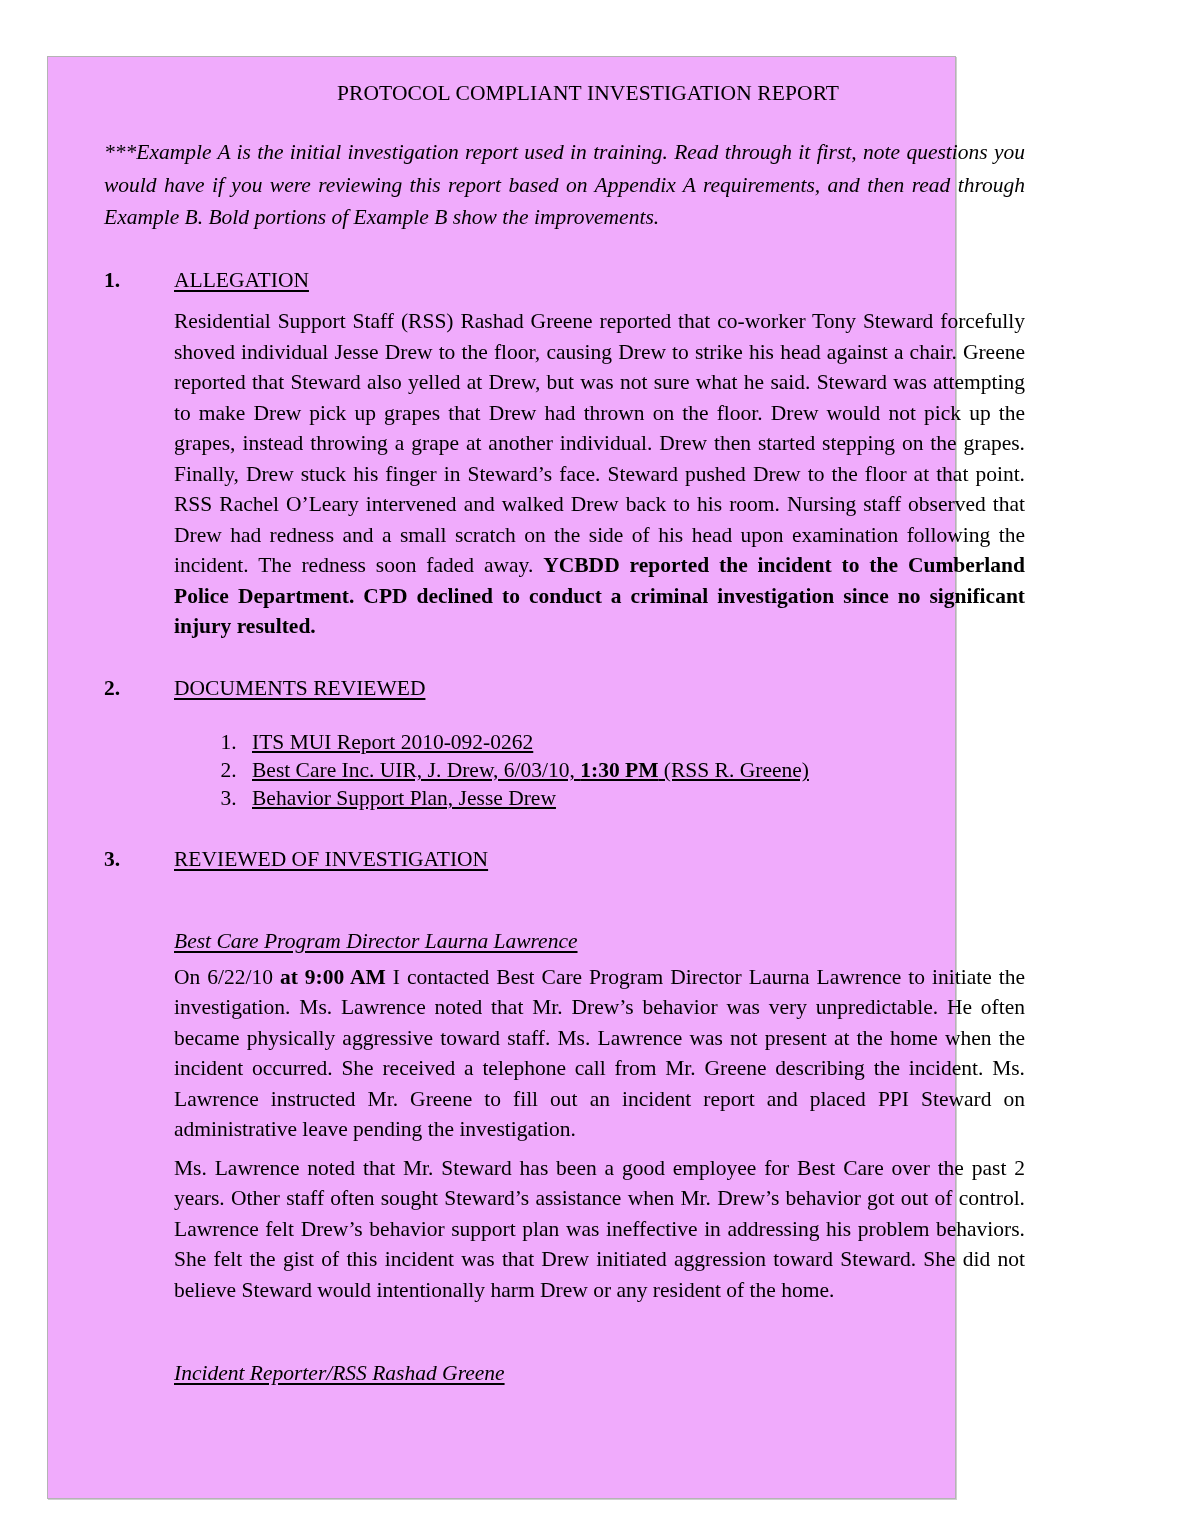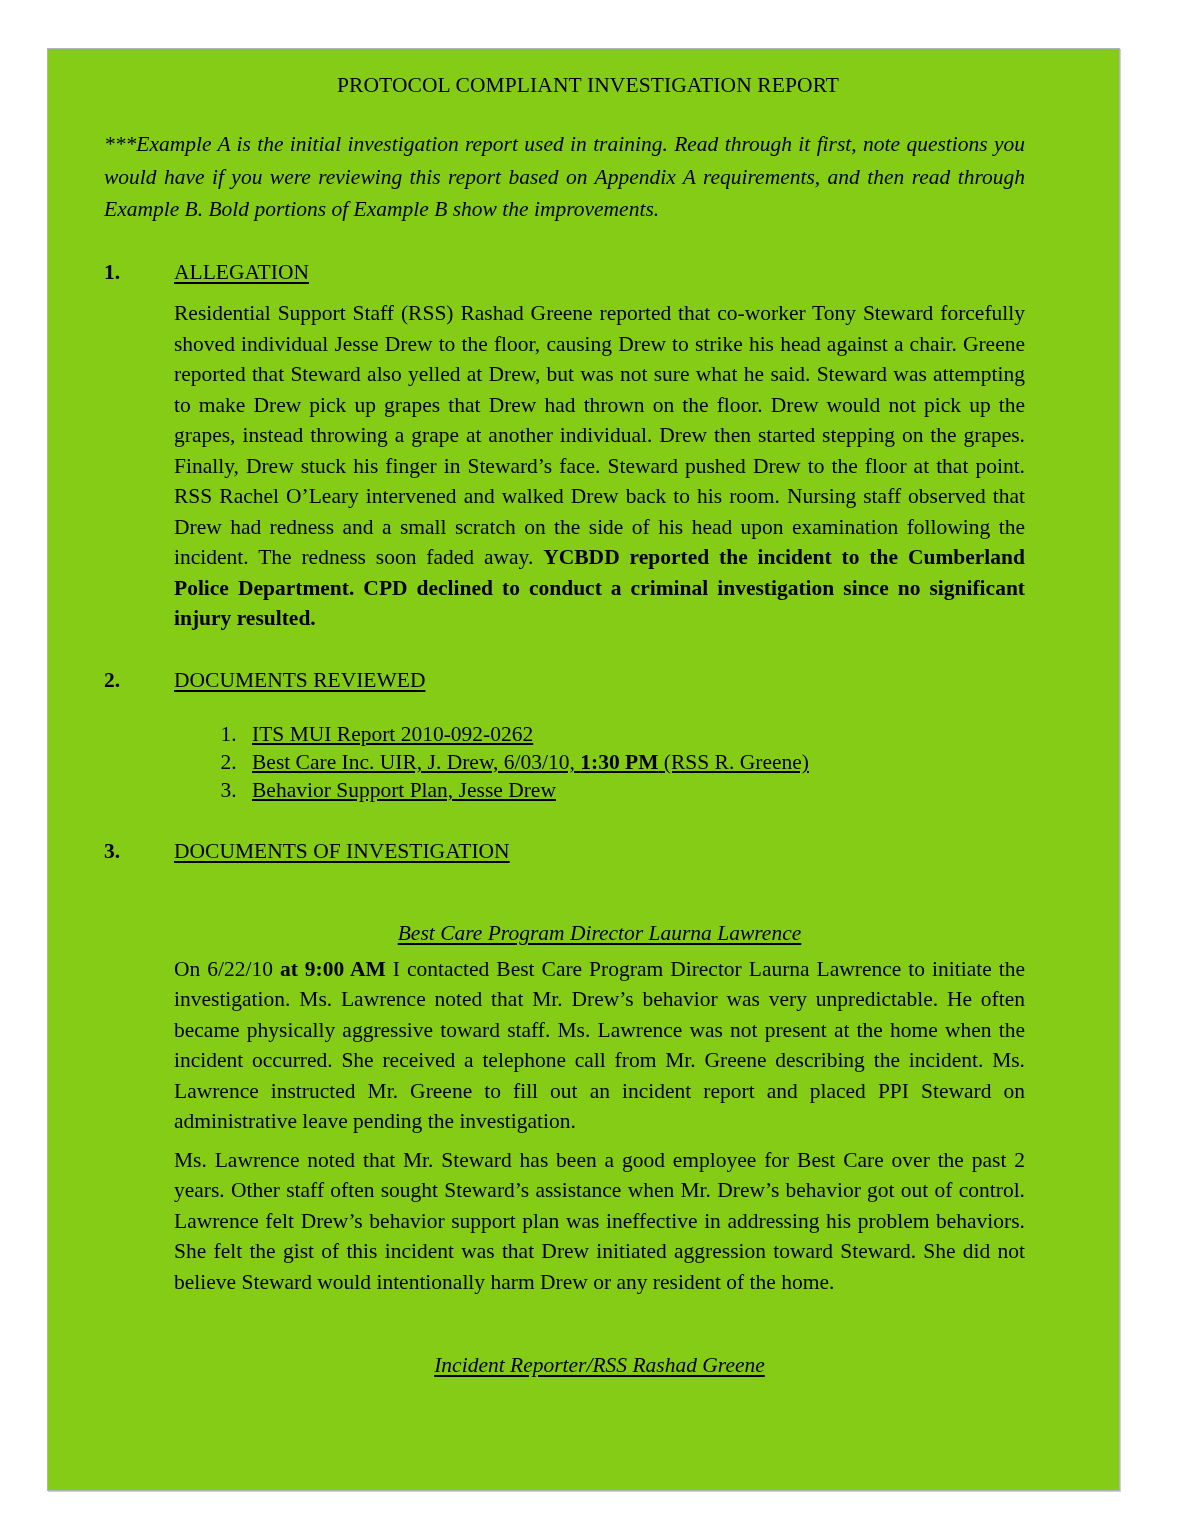--- a/index.html
+++ b/index.html
@@ -11,24 +11,24 @@
     width: 1187px;
     height: 1536px;
     font-family: "Liberation Serif", "DejaVu Serif", serif;
     color: #000000;
     overflow: hidden;
   }
 
   .page-sheet {
     position: absolute;
     left: 47px;
-    top: 48px;
-    width: 1073px;
+    top: 56px;
+    width: 909px;
     height: 1443px;
-    background: #84cc16;
+    background: #f0abfc;
     border: 1px solid #b4b4b4;
     box-shadow: 1px 1px 0 0 #cfcfcf;
     box-sizing: border-box;
   }
 
   .page-inner {
     position: absolute;
     left: 56px;
     top: 0;
     width: 968px;
@@ -121,21 +121,21 @@
 
   
   .sub-heading {
     font-size: 21.5px;
     font-style: italic;
     text-decoration: underline;
     text-underline-offset: 3px;
     margin: 26px 0 0 0;
     display: inline-block;
   }
-  .sub-heading-wrap { margin-top: 26px; text-align: center; }
+  .sub-heading-wrap { margin-top: 26px; }
   .sub-heading-wrap.tight { margin-top: 30px; }
 </style>
 </head>
 <body>
 
 <div class="page-sheet">
   <div class="page-inner">
 
     <div class="doc-title">PROTOCOL COMPLIANT INVESTIGATION REPORT</div>
 
@@ -161,21 +161,21 @@
           <li><span>ITS MUI Report 2010-092-0262</span><b class="bold-run"></b><span></span></li>
           <li><span>Best Care Inc. UIR, J. Drew, 6/03/10, </span><b class="bold-run">1:30 PM</b><span> (RSS R. Greene)</span></li>
           <li><span>Behavior Support Plan, Jesse Drew</span><b class="bold-run"></b><span></span></li>
         </ol>
       </div>
     </div>
 
     <div class="section">
       <div class="section-head-row">
         <span class="section-number">3.</span>
-        <span class="section-title">DOCUMENTS OF INVESTIGATION</span>
+        <span class="section-title">REVIEWED OF INVESTIGATION</span>
       </div>
       <div class="section-body">
 
         <div class="sub-heading-wrap">
           <span class="sub-heading">Best Care Program Director Laurna Lawrence</span>
         </div>
 
         <p class="body-para para-gap-top"><span>On 6/22/10 </span><b class="bold-run">at 9:00 AM</b><span> I contacted Best Care Program Director Laurna Lawrence to initiate the investigation.  Ms. Lawrence noted that Mr. Drew’s behavior was very unpredictable.  He often became physically aggressive toward staff.  Ms. Lawrence was not present at the home when the incident occurred.  She received a telephone call from Mr. Greene describing the incident.  Ms. Lawrence instructed Mr. Greene to fill out an incident report and placed PPI Steward on administrative leave pending the investigation.</span></p>
 
         <p class="body-para">Ms. Lawrence noted that Mr. Steward has been a good employee for Best Care over the past 2 years.  Other staff often sought Steward’s assistance when Mr. Drew’s behavior got out of control.  Lawrence felt Drew’s behavior support plan was ineffective in addressing his problem behaviors.  She felt the gist of this incident was that Drew initiated aggression toward Steward.  She did not believe Steward would intentionally harm Drew or any resident of the home.</p>

